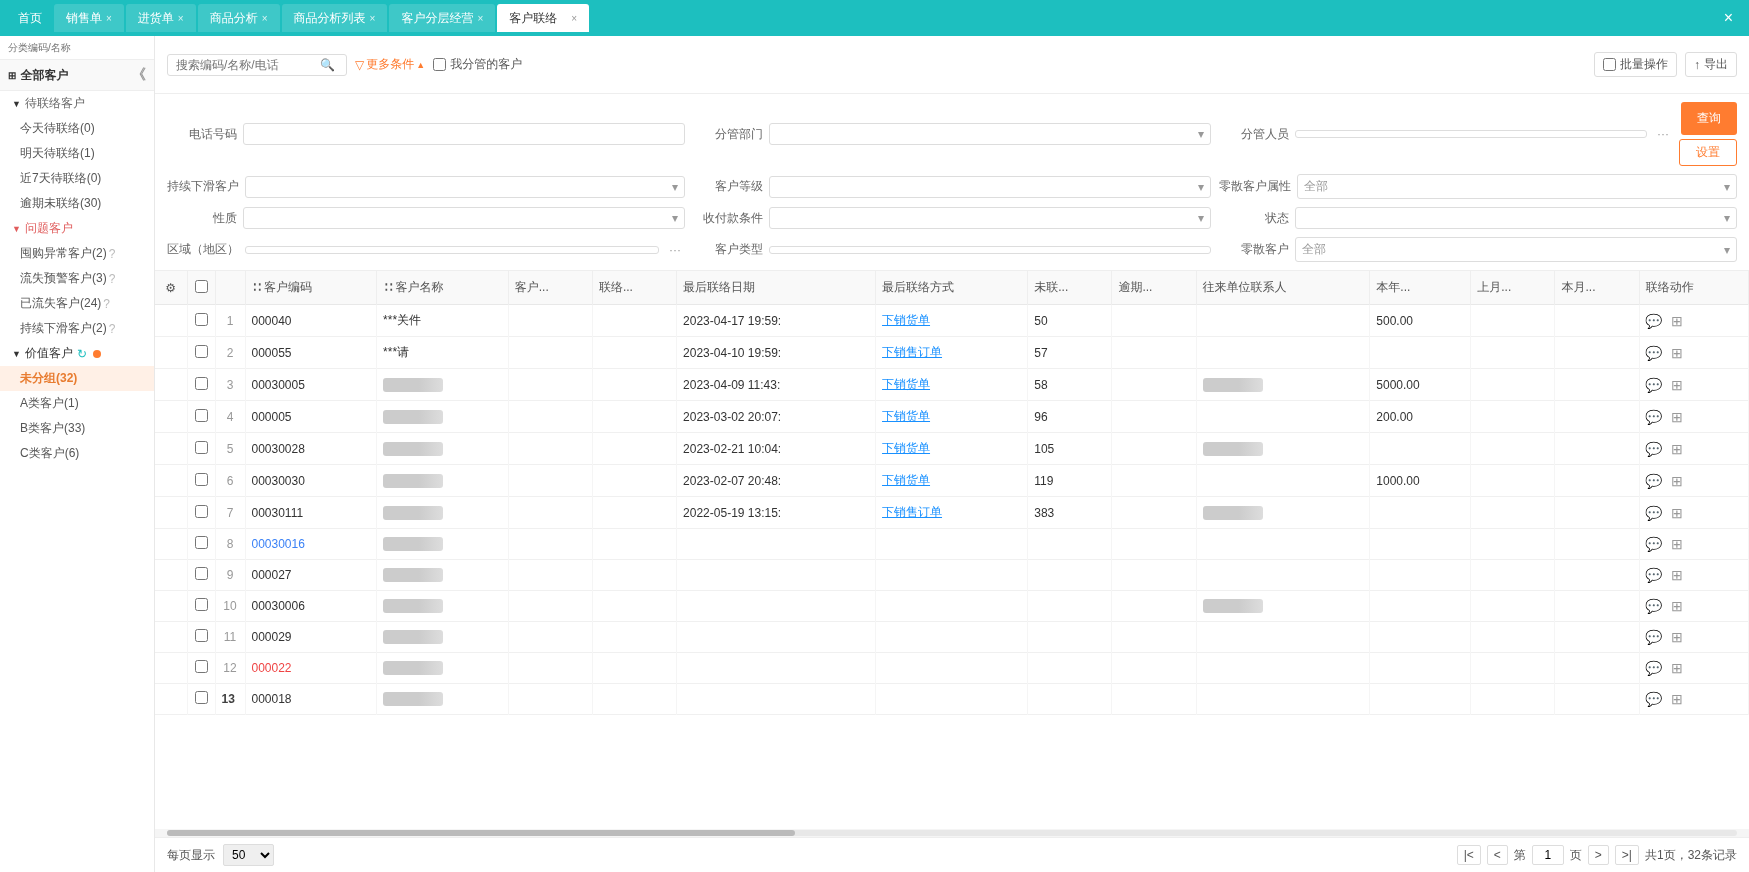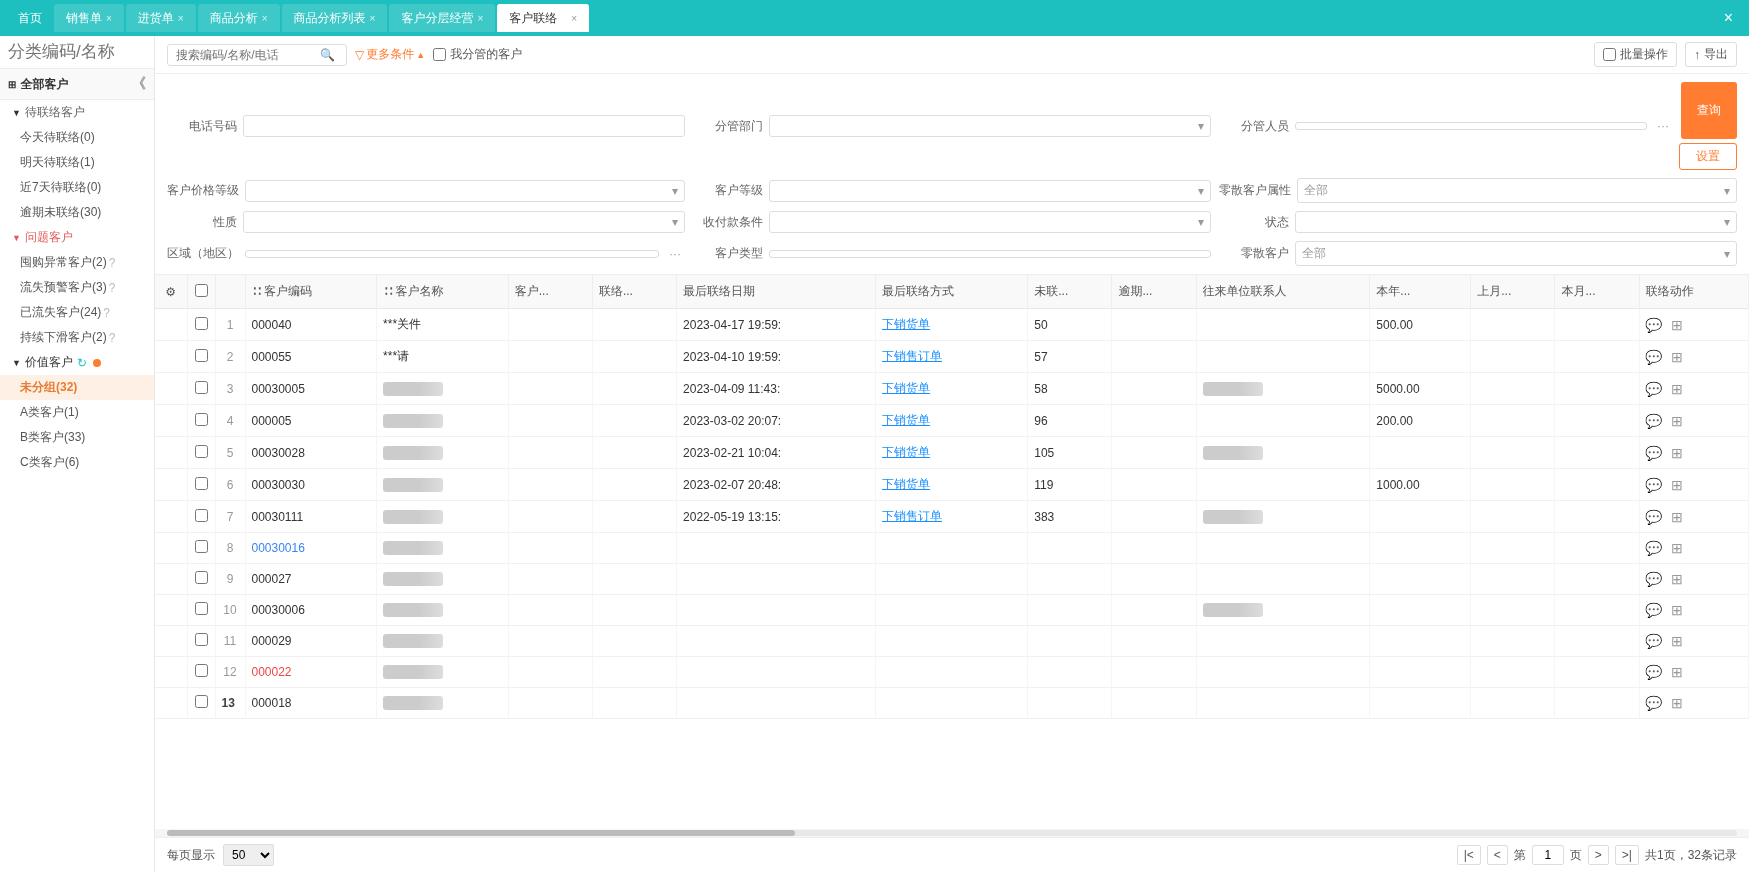--- a/index.html
+++ b/index.html
@@ -73,21 +73,21 @@
       display: flex;
       align-items: center;
       padding: 6px 8px;
       border-bottom: 1px solid #eee;
       gap: 4px;
     }
     .sidebar-search input {
       flex: 1;
       border: none;
       outline: none;
-      font-size: 17px;
+      font-size: 10px;
       color: #999;
     }
     .sidebar-section-header {
       display: flex;
       align-items: center;
       padding: 6px 8px;
       font-weight: bold;
       color: #333;
       cursor: pointer;
       background: #f9f9f9;
@@ -127,21 +127,21 @@
       flex: 1;
       display: flex;
       flex-direction: column;
       overflow: hidden;
     }
 
     
     .filter-bar {
       display: flex;
       align-items: center;
-      padding: 6px 12px;
+      padding: 16px 12px;
       background: #fff;
       border-bottom: 1px solid #eee;
       gap: 8px;
     }
     .filter-search {
       display: flex;
       align-items: center;
       border: 1px solid #ddd;
       border-radius: 3px;
       padding: 3px 8px;
@@ -232,21 +232,21 @@
       flex-direction: column;
       gap: 4px;
       align-items: flex-end;
       justify-content: flex-start;
     }
     .btn-query {
       background: #ff7c30;
       color: #fff;
       border: none;
       border-radius: 3px;
-      padding: 20px 16px;
+      padding: 8px 16px;
       cursor: pointer;
       font-size: 12px;
     }
     .btn-reset {
       background: #fff;
       color: #ff7c30;
       border: 1px solid #ff7c30;
       border-radius: 3px;
       padding: 4px 16px;
       cursor: pointer;
@@ -528,21 +528,21 @@
           <span></span>
         </div>
         <span style="color:#999; padding:0 4px;">···</span>
         <div class="filter-actions" style="grid-column:auto; display:flex; flex-direction:column; gap:4px;">
           <button class="btn-query">查询</button>
           <button class="btn-reset">设置</button>
         </div>
       </div>
 
       <div class="filter-row">
-        <span class="filter-label">客户价格等级</span>
+        <span class="filter-label">持续下滑客户</span>
         <div class="filter-input">
           <span></span>
             <span>▾</span>
         </div>
       </div>
       <div class="filter-row">
         <span class="filter-label">客户等级</span>
         <div class="filter-input">
           <span></span>
             <span>▾</span>

